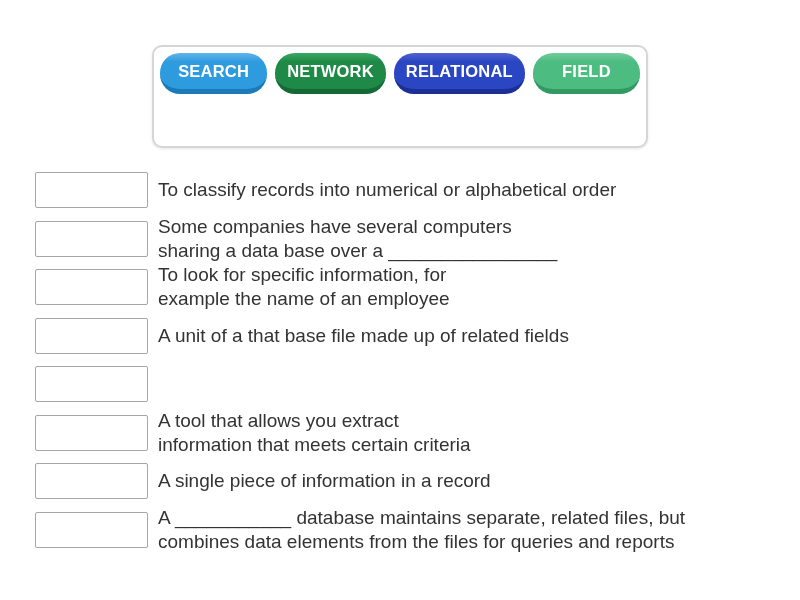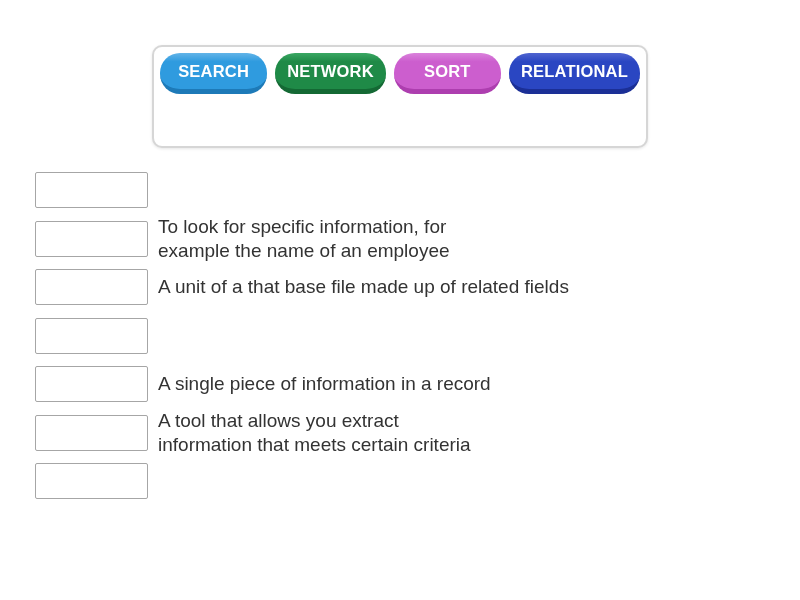--- a/index.html
+++ b/index.html
@@ -75,47 +75,55 @@
   }
 </style>
 </head>
 <body>
 
 <div class="stage">
 
   <div class="word-bank">
     <button class="tile" style="--tile-base: #2F9BDF; --tile-dark: #1D7AB8; --tile-light: #62B4E8;">SEARCH</button>
     <button class="tile" style="--tile-base: #1F8A47; --tile-dark: #146934; --tile-light: #3AA863;">NETWORK</button>
-    <button class="tile" style="--tile-base: #CC5ECE; --tile-dark: #AD3EAF; --tile-light: #DA82DB;">SORT</button>
     <button class="tile" style="--tile-base: #2A46C2; --tile-dark: #1B2F96; --tile-light: #5064D0;">RELATIONAL</button>
+    <button class="tile" style="--tile-base: #4CBC80; --tile-dark: #339963; --tile-light: #72CC9C;">FIELD</button>
   </div>
 
   <div class="definitions">
     <div class="match-row">
       <div class="answer-slot"></div>
+      <div class="definition-text">To classify records into numerical or alphabetical order</div>
+    </div>
+    <div class="match-row">
+      <div class="answer-slot"></div>
+      <div class="definition-text">Some companies have several computers
+sharing a data base over a ________________</div>
     </div>
     <div class="match-row">
       <div class="answer-slot"></div>
       <div class="definition-text">To look for specific information, for
 example the name of an employee</div>
     </div>
     <div class="match-row">
       <div class="answer-slot"></div>
       <div class="definition-text">A unit of a that base file made up of related fields</div>
     </div>
     <div class="match-row">
       <div class="answer-slot"></div>
     </div>
     <div class="match-row">
       <div class="answer-slot"></div>
-      <div class="definition-text">A single piece of information in a record</div>
-    </div>
-    <div class="match-row">
-      <div class="answer-slot"></div>
       <div class="definition-text">A tool that allows you extract
 information that meets certain criteria</div>
     </div>
     <div class="match-row">
       <div class="answer-slot"></div>
+      <div class="definition-text">A single piece of information in a record</div>
+    </div>
+    <div class="match-row">
+      <div class="answer-slot"></div>
+      <div class="definition-text">A ___________ database maintains separate, related files, but
+combines data elements from the files for queries and reports</div>
     </div>
   </div>
 
 </div>
 
 </body></html>

